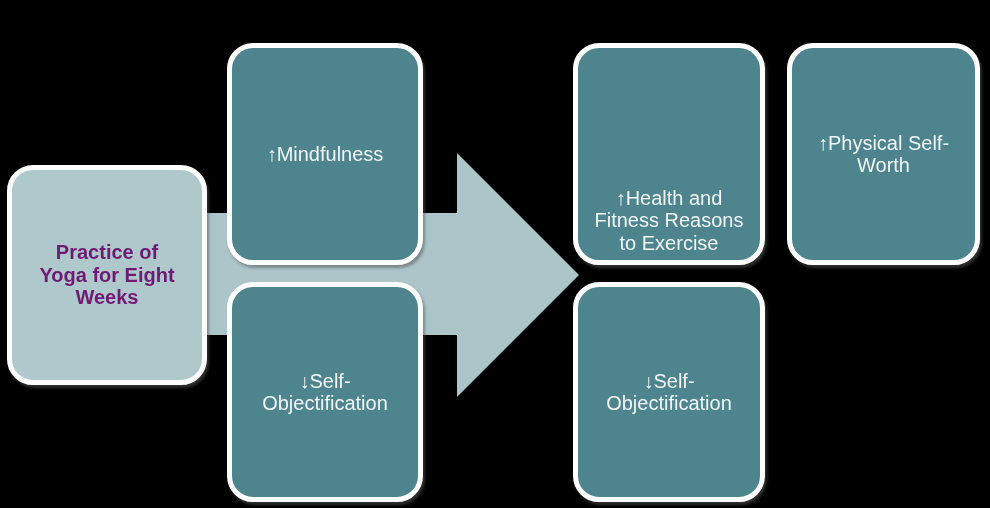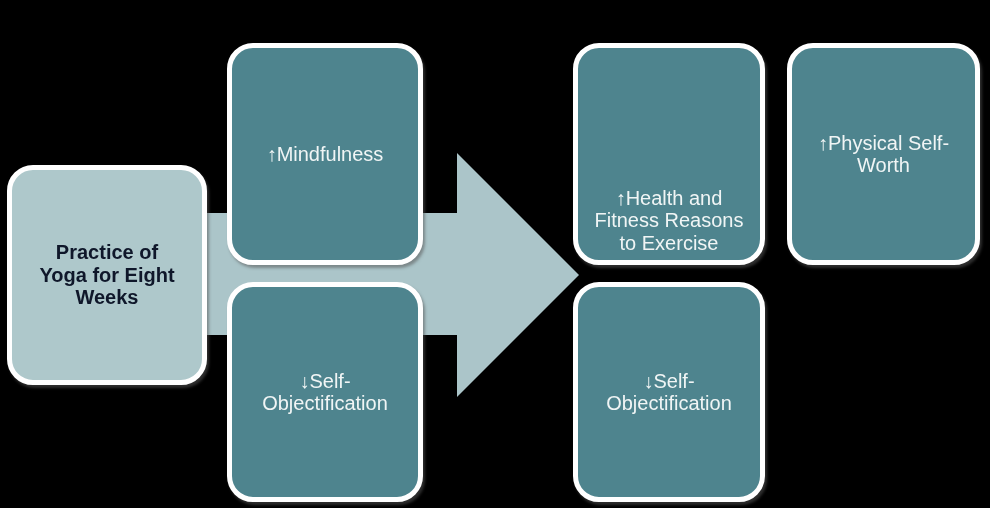--- a/index.html
+++ b/index.html
@@ -39,21 +39,21 @@
   }
   .box.dark  { background: #4e848e; }
   .box.light { background: #aec8cb; }
   .label {
     white-space: pre-line;
     text-align: center;
     font-size: 20px;
     line-height: 1.12;
   }
   .label.on-dark  { color: #f0f5f5; }
-  .label.on-light { color: #0f172a; font-weight: bold; text-align: center; }
+  .label.on-light { color: #701a75; font-weight: bold; text-align: center; }
 
   #box-practice      { left: 7px;   top: 165px; width: 200px; height: 220px; }
   #box-mindfulness   { left: 227px; top: 43px;  width: 196px; height: 222px; }
   #box-selfobj-left  { left: 227px; top: 282px; width: 196px; height: 220px; }
   #box-health        { left: 573px; top: 43px;  width: 192px; height: 222px; align-items: flex-end; }
   #box-selfobj-right { left: 573px; top: 282px; width: 192px; height: 220px; }
   #box-physical      { left: 787px; top: 43px;  width: 193px; height: 222px; }
 </style>
 </head>
 <body>

